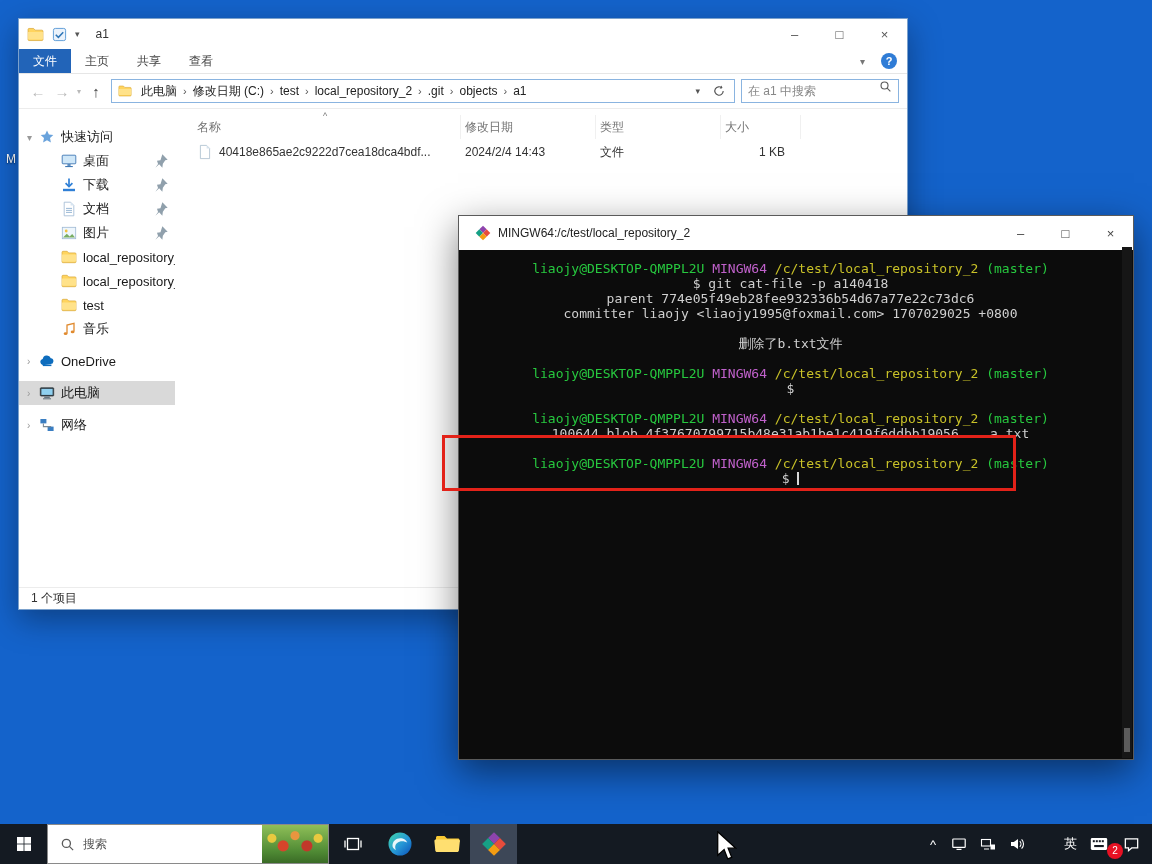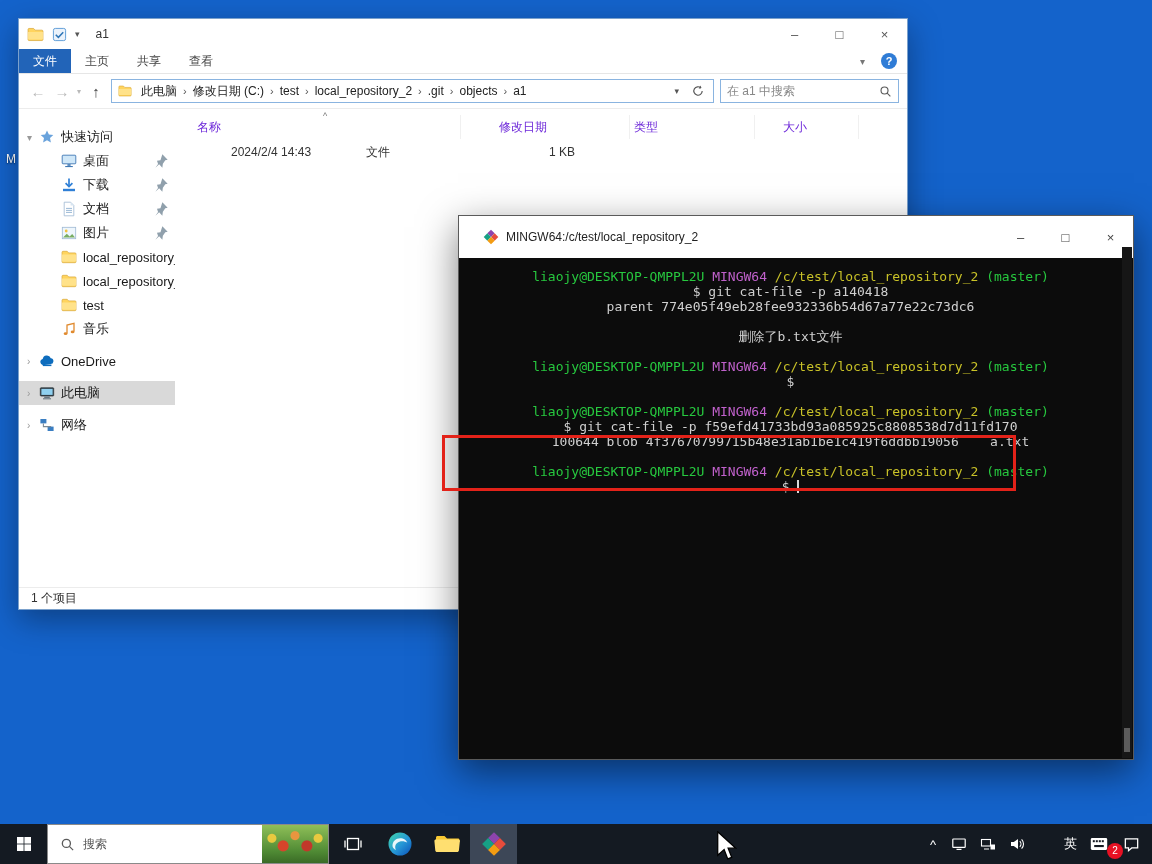--- a/index.html
+++ b/index.html
@@ -28,52 +28,52 @@
   .nav-arrow{font-size:15px;color:#b9b9b9;width:18px;text-align:center;}
   .nav-arrow.up{color:#444;}
   .nav-chev{font-size:8px;color:#b9b9b9;}
   .addr{flex:1;height:24px;border:1px solid #8ab4e0;display:flex;align-items:center;padding:0 4px 0 6px;background:#fff;}
   .addr-ic{width:14px;height:14px;margin-right:5px;flex:none;}
   .crumbs{display:flex;align-items:center;flex:1;overflow:hidden;}
   .crumb{font-size:12px;color:#222;padding:0 4px;white-space:nowrap;}
   .crumb-sep{font-size:11px;color:#555;padding:0 2px;}
   .addr-chev{font-size:9px;color:#555;padding:0 8px;}
   .addr-refresh{width:14px;height:14px;margin:0 4px;flex:none;}
-  .searchbox{width:179px;height:24px;border:1px solid #8ab4e0;display:flex;align-items:center;padding:0 6px;background:#fff;}
+  .searchbox{width:158px;height:24px;border:1px solid #8ab4e0;display:flex;padding:0 6px;background:#fff;}
   .searchbox input{border:0;outline:0;flex:1;min-width:0;font-size:12px;font-family:inherit;color:#333;background:transparent;}
   .searchbox input::placeholder{color:#888;}
   .s-ic{width:13px;height:13px;flex:none;}
   .ex-body{flex:1;display:flex;min-height:0;}
   .ex-sidebar{width:156px;padding-top:16px;overflow:hidden;flex:none;}
   .sb-item{height:24px;display:flex;align-items:center;font-size:13px;color:#1a1a1a;padding-left:8px;}
   .sb-item.lvl1{padding-left:30px;}
   .sb-item.gap{margin-top:8px;}
   .sb-item.selected{background:#d9d9d9;}
   .sb-chev{width:12px;font-size:10px;color:#999;flex:none;}
   .sb-item .icon{width:16px;height:16px;margin-right:6px;flex:none;}
   .sb-label{white-space:nowrap;overflow:hidden;}
   .sb-pin{margin-left:auto;margin-right:8px;width:12px;height:12px;flex:none;}
   .ex-files{flex:1;position:relative;}
   .fl-header{position:relative;display:flex;height:24px;align-items:center;padding-left:18px;margin-top:6px;}
-  .fl-col{font-size:12px;color:#6d28d9;}
+  .fl-col{font-size:12px;color:#737373;}
   .fl-header .fl-col{border-right:1px solid #f0f0f0;height:100%;display:flex;align-items:center;padding-left:4px;}
   .fl-col-0{width:268px;}
-  .fl-col-1{width:135px;margin-left:34px;}
+  .fl-col-1{width:135px;}
   .fl-col-2{width:125px;}
-  .fl-col-3{width:80px;margin-left:24px;}
+  .fl-col-3{width:80px;}
   .sort{position:absolute;left:148px;top:-4px;font-size:9px;color:#777;}
   .fl-row{display:flex;height:26px;align-items:center;padding-left:18px;}
   .fl-row .fl-col{display:flex;align-items:center;padding-left:4px;font-size:12px;color:#333;}
   .fl-row .fl-col-3{justify-content:flex-end;padding-right:16px;}
   .fi{width:16px;height:16px;margin-right:6px;flex:none;}
   .ex-status{height:22px;border-top:1px solid #ececec;display:flex;align-items:center;padding-left:12px;font-size:12px;color:#333;flex:none;}
 
   
   .terminal{position:absolute;left:458px;top:215px;width:676px;height:545px;z-index:20;border:1px solid #5a5a5a;box-shadow:0 12px 36px rgba(0,0,0,.5);display:flex;flex-direction:column;background:#0c0c0c;}
-  .t-titlebar{height:42px;background:#fff;display:flex;align-items:center;padding-left:24px;flex:none;}
+  .t-titlebar{height:34px;background:#fff;display:flex;align-items:center;padding-left:16px;flex:none;}
   .t-ic{width:16px;height:16px;margin-right:7px;}
   .t-title{font-size:12px;color:#222;}
   .t-btns{margin-left:auto;display:flex;}
   .t-btn{width:45px;height:29px;display:flex;align-items:center;justify-content:center;font-size:13px;color:#444;}
   .t-body{flex:1;padding:11px 16px 0 5px;font-family:"DejaVu Sans Mono","Liberation Mono",monospace;font-size:13px;line-height:15px;color:var(--terminal-fg,#d0d0d0);overflow:hidden;}
   .t-line{white-space:pre;min-height:15px;text-align:center;}
   .t-green{color:var(--terminal-green,#27c93f);}
   .t-magenta{color:var(--terminal-magenta,#c061cb);}
   .t-yellow{color:var(--terminal-yellow,#c9c228);}
   .t-cursor{display:inline-block;width:2px;height:13px;background:#d8d8d8;vertical-align:-2px;}
@@ -346,20 +346,29 @@
     <div class="ex-files">
       <div class="fl-header" id="fl-header">
         <span class="sort">^</span>
       <span class="fl-col fl-col-0">名称</span>
           <span class="fl-col fl-col-1">修改日期</span>
           <span class="fl-col fl-col-2">类型</span>
           <span class="fl-col fl-col-3">大小</span>
         </div>
       <div id="fl-rows">
           <div class="fl-row">
+            <span class="fl-col fl-col-0">
+              <span class="icon fi">
+                <svg viewBox="0 0 16 16">
+                  <path d="M3.4 1.4h6.2l3 3v10.2H3.4z" fill="#fff" stroke="#a8bccd" stroke-width=".8"></path>
+                  <path d="M9.6 1.4l3 3h-3z" fill="#d7e3ee"></path>
+                </svg>
+              </span>
+              <span>40418e865ae2c9222d7cea18dca4bdf...</span>
+            </span>
             <span class="fl-col fl-col-1">2024/2/4 14:43</span>
             <span class="fl-col fl-col-2">文件</span>
             <span class="fl-col fl-col-3">1 KB</span>
           </div>
         </div>
     </div>
   </div>
   <footer class="ex-status">
     <span>1 个项目</span>
   </footer>
@@ -381,28 +390,28 @@
     <span class="t-btns">
       <span class="t-btn">–</span>
       <span class="t-btn">□</span>
       <span class="t-btn">×</span>
     </span>
   </header>
   <div class="t-body" id="term-out">
       <div class="t-line"><span class="t-green">liaojy@DESKTOP-QMPPL2U </span><span class="t-magenta">MINGW64 </span><span class="t-yellow">/c/test/local_repository_2 </span><span class="t-green">(master)</span></div>
       <div class="t-line">$ git cat-file -p a140418</div>
       <div class="t-line">parent 774e05f49eb28fee932336b54d67a77e22c73dc6</div>
+      <div class="t-line">committer liaojy &lt;liaojy1995@foxmail.com&gt; 1707029025 +0800</div>
       <div class="t-line">&nbsp;</div>
       <div class="t-line">删除了b.txt文件</div>
       <div class="t-line">&nbsp;</div>
       <div class="t-line"><span class="t-green">liaojy@DESKTOP-QMPPL2U </span><span class="t-magenta">MINGW64 </span><span class="t-yellow">/c/test/local_repository_2 </span><span class="t-green">(master)</span></div>
       <div class="t-line">$</div>
       <div class="t-line">&nbsp;</div>
       <div class="t-line"><span class="t-green">liaojy@DESKTOP-QMPPL2U </span><span class="t-magenta">MINGW64 </span><span class="t-yellow">/c/test/local_repository_2 </span><span class="t-green">(master)</span></div>
-      <div class="t-line">$ git cat-file -p f59efd41733bd93a085925c8808538d7d11fd170</div>
       <div class="t-line">100644 blob 4f37670799715b48e31ab1be1c419f6ddbb19056    a.txt</div>
       <div class="t-line">&nbsp;</div>
       <div class="t-line"><span class="t-green">liaojy@DESKTOP-QMPPL2U </span><span class="t-magenta">MINGW64 </span><span class="t-yellow">/c/test/local_repository_2 </span><span class="t-green">(master)</span></div>
       <div class="t-line">$ <span class="t-cursor"></span></div>
     </div>
   <div class="t-scrollbar">
       <span class="t-thumb"></span>
     </div>
 </section>
 

